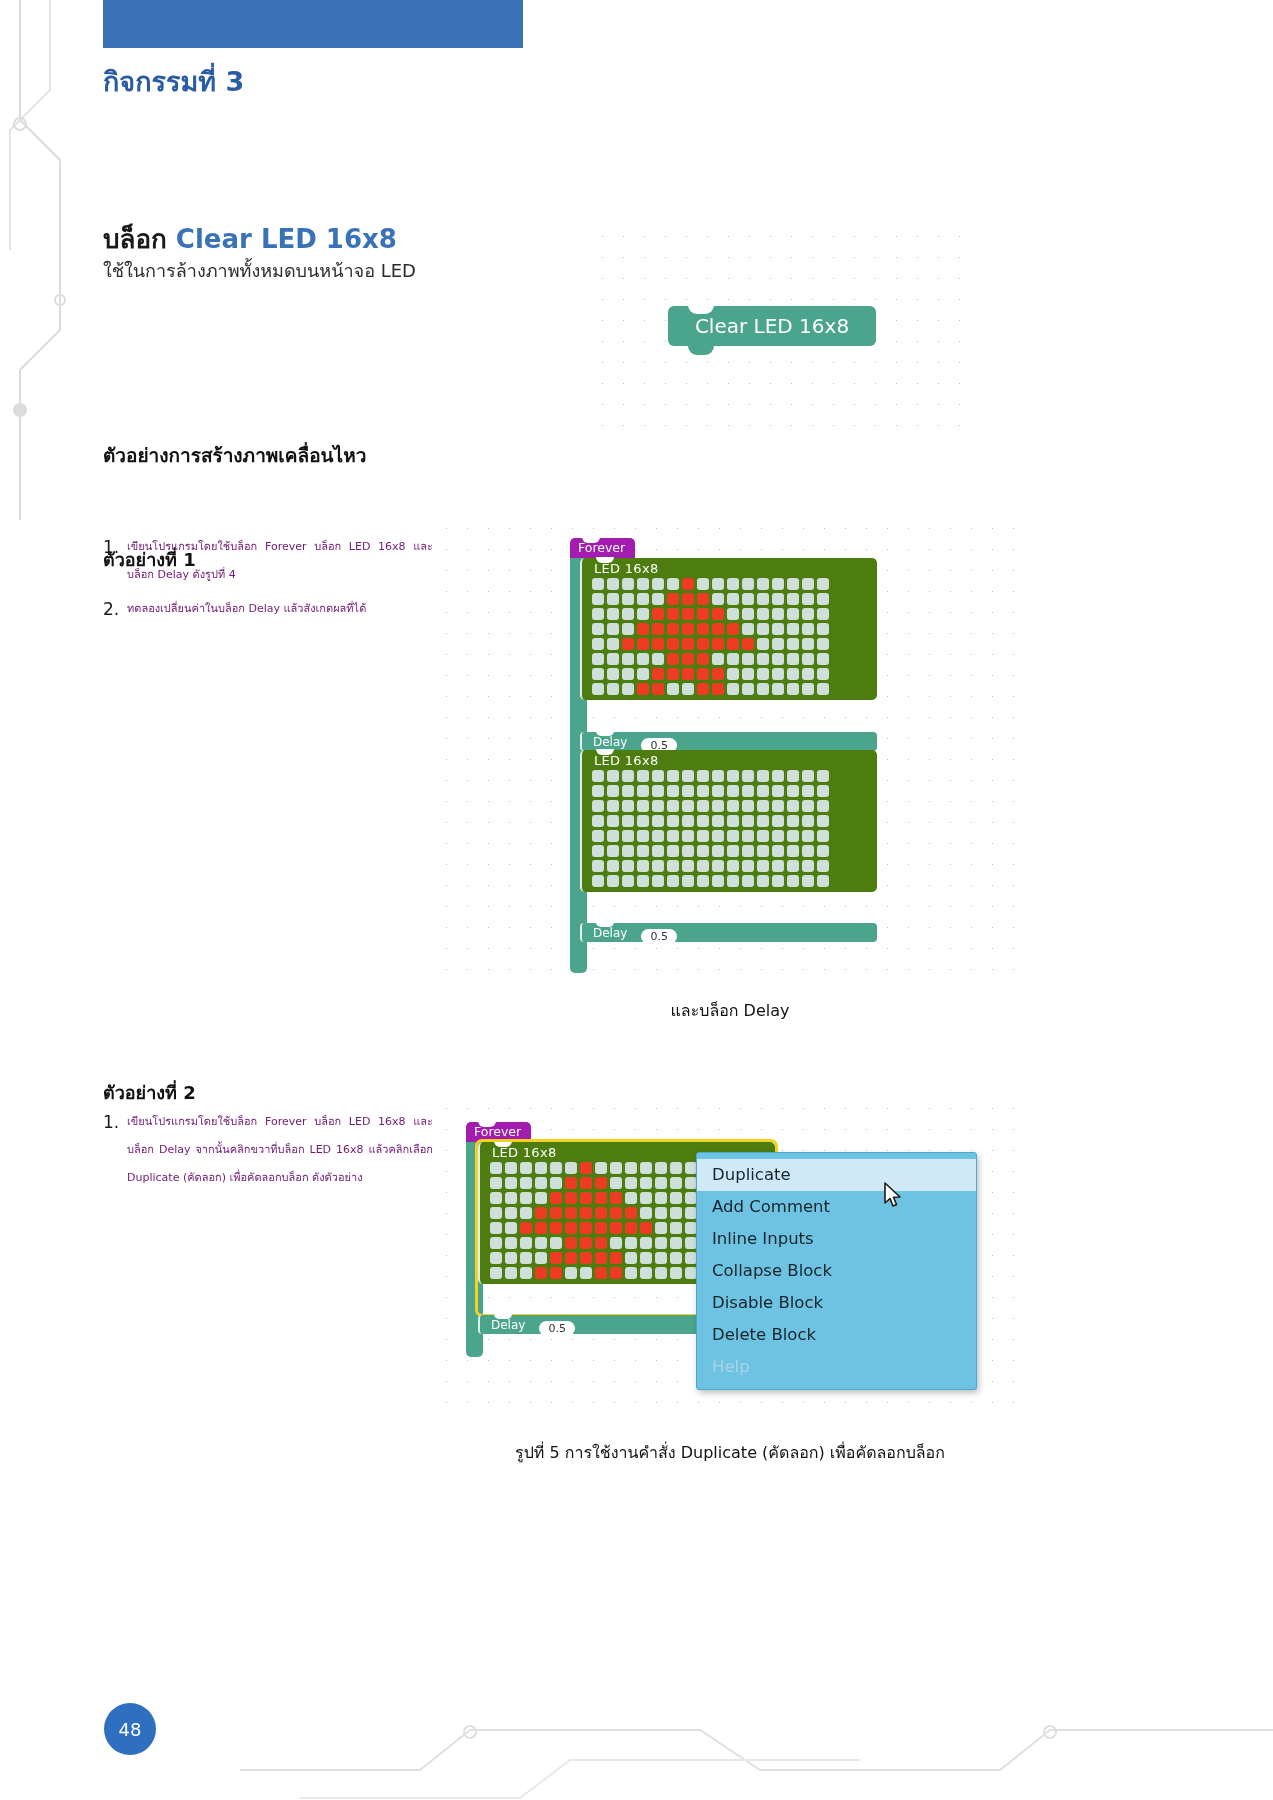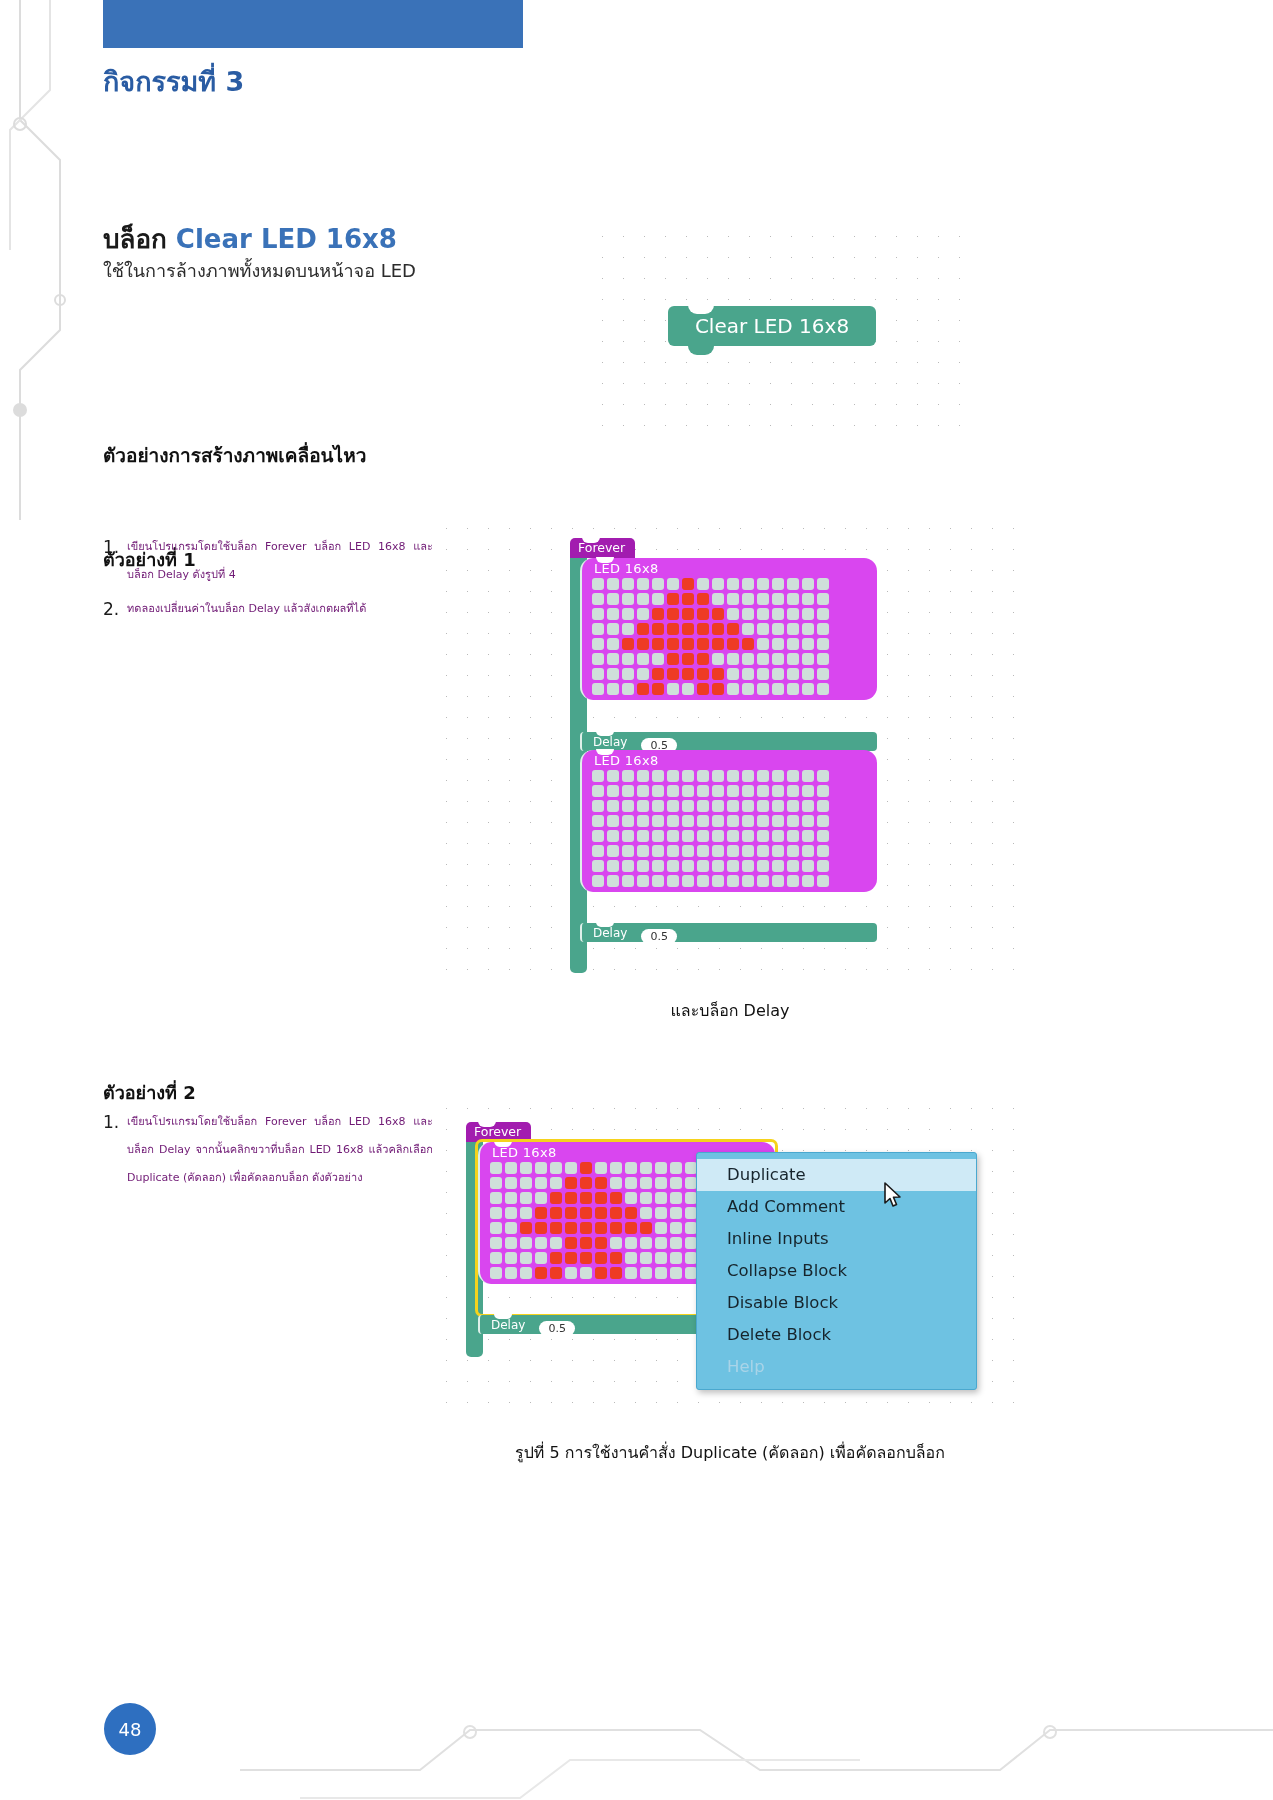--- a/index.html
+++ b/index.html
@@ -112,22 +112,22 @@
     border-radius: 0 0 9px 9px;
   }
   .forever-spine {
     position: absolute; left: 0; top: 20px;
     width: 17px; background: #4aa58c;
     border-radius: 0 0 5px 5px;
   }
 
   .led-block {
     position: absolute;
-    background: #d946ef;
-    border-radius: 13px;
+    background: #4d7c0f;
+    border-radius: 5px;
     border-left: 2px solid #dff0ea;
   }
   .led-block .ntop {
     position: absolute; left: 14px; top: -1px;
     width: 18px; height: 6px; background: #ffffff;
     border-radius: 0 0 9px 9px;
   }
   .led-label {
     color: #ffffff; font-size: 13px;
     padding: 3px 0 2px 12px; letter-spacing: .3px;
@@ -175,21 +175,21 @@
     left: 696px; top: 1152px;
     width: 281px;
     background: #6ec2e2;
     border: 1px solid #4aa8cf;
     border-radius: 3px;
     box-shadow: 2px 3px 6px rgba(0,0,0,.25);
     padding: 6px 0 6px 0;
     font-size: 16.5px;
   }
   .ctx-item {
-    padding: 6px 0 6px 30px;
+    padding: 6px 0 6px 15px;
     color: #16242c;
     line-height: 20px;
   }
   .ctx-item.sel { background: #cfeaf6; }
   .ctx-item.disabled { color: #a9d4e8; }
 
   .cursor {
     position: absolute; left: 884px; top: 1182px;
     width: 18px; height: 27px;
   }

